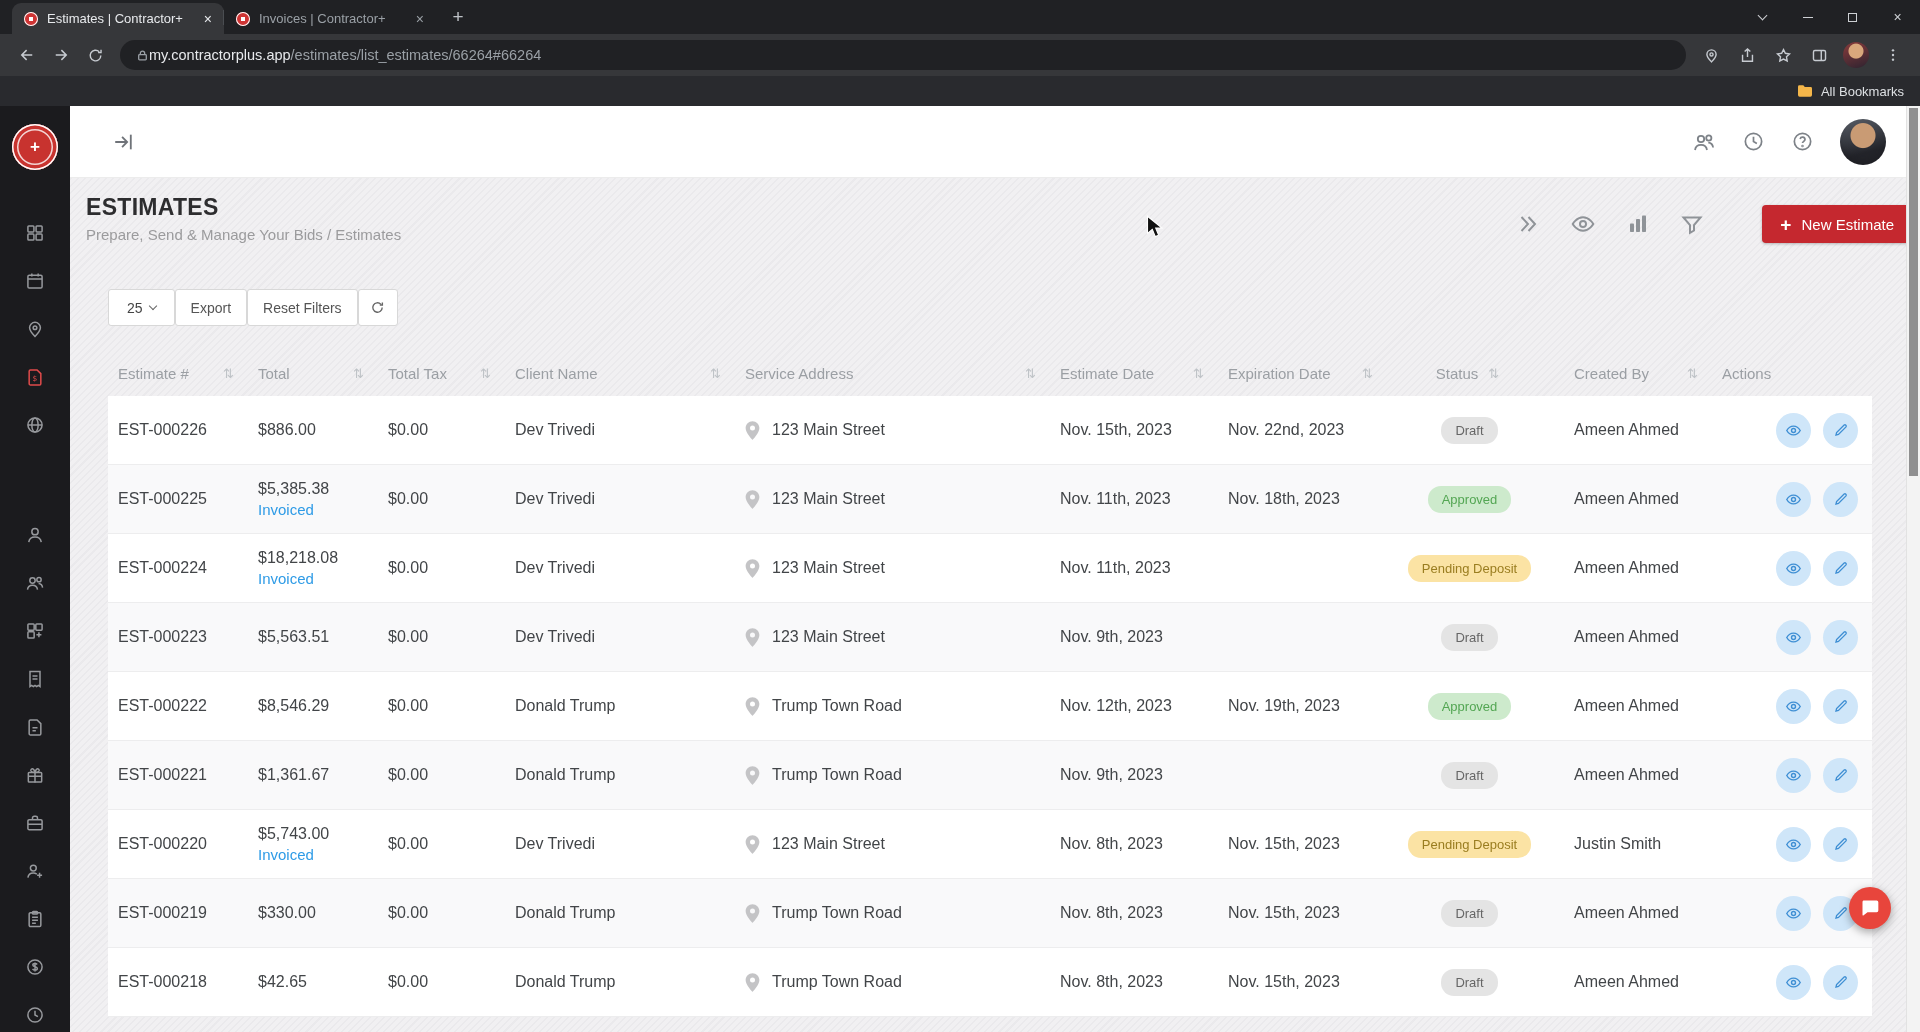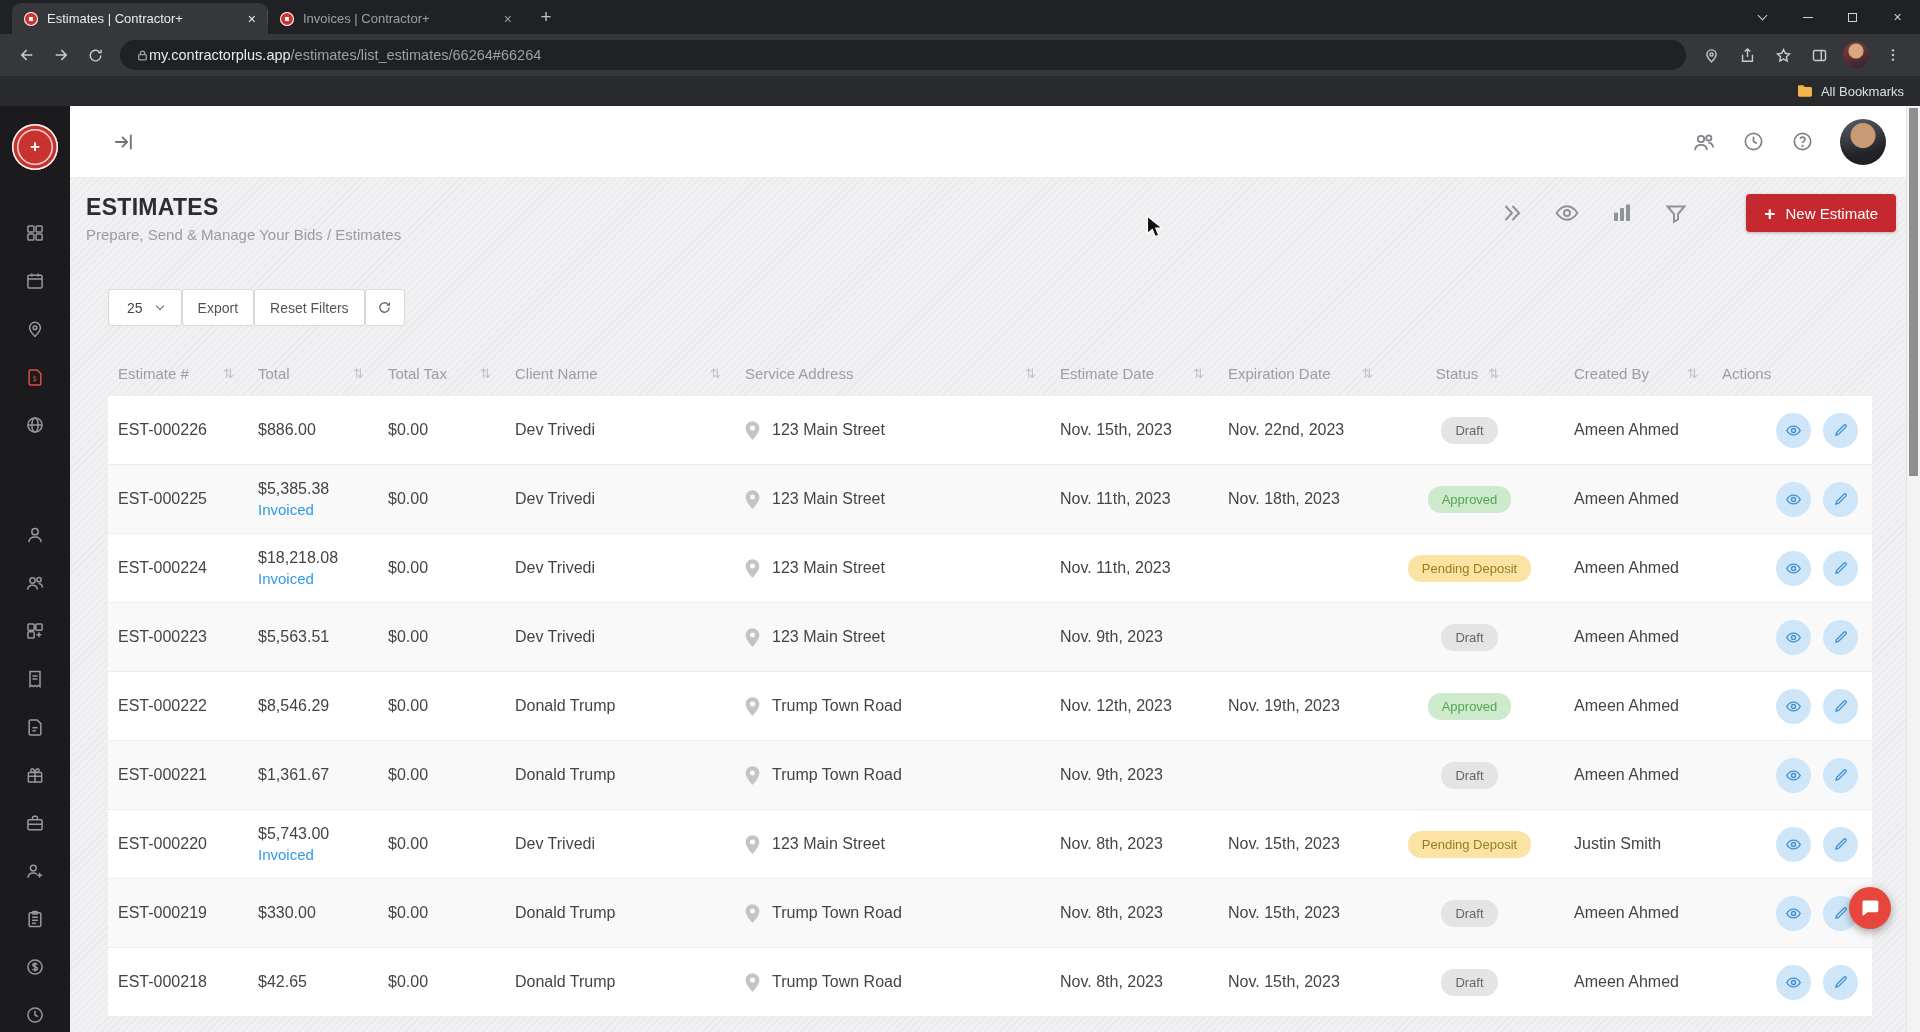--- a/index.html
+++ b/index.html
@@ -2,21 +2,21 @@
 <html style="--accent: #c5282f; --link: #2e9be6; --act-bg: #cfe6f9; --act-icon: #3f8fd4; --draft-bg: #e4e4e4; --draft-text: #666666; --approved-bg: #cdeacc; --approved-text: #53a653; --pending-bg: #fbe3a4; --pending-text: #9a7d20;"><head>
 <meta charset="utf-8">
 <style>
   * { box-sizing: border-box; margin: 0; padding: 0; }
   html,body { width:1920px; height:1032px; overflow:hidden; }
   body { font-family:"Liberation Sans", sans-serif; background:#fff; position:relative; }
   svg { display:block; }
 
   
   .tabstrip { height:34px; background:#202124; display:flex; align-items:flex-end; padding-left:12px; position:relative; }
-  .tab { width:256px; height:31px; display:flex; align-items:center; gap:9px; padding:0 10px 0 12px;
+  .tab { width:212px; height:31px; display:flex; align-items:center; gap:9px; padding:0 10px 0 12px;
          border-radius:9px 9px 0 0; font-size:13px; color:#9aa0a6; position:relative; cursor:pointer; }
   .tab.active { background:#36373a; color:#e8eaed; }
   .tab + .tab::before { content:""; position:absolute; left:-1px; top:7px; bottom:9px; width:1px; background:#4a4d51; }
   .tab-title { white-space:nowrap; overflow:hidden; text-overflow:ellipsis; flex:1; }
   .favicon { width:14px; height:14px; border-radius:50%; flex-shrink:0;
              background:radial-gradient(circle, #fff 0 2.5px, #cf3434 2.5px); box-shadow:inset 0 0 0 1px #fff; }
   .tab-close { color:inherit; font-size:14px; line-height:1; padding:2px; border-radius:50%; }
   .newtab-btn { width:28px; height:28px; margin:0 0 3px 8px; color:#bdc1c6; font-size:19px;
                 display:flex; align-items:center; justify-content:center; border-radius:50%; }
   .tabstrip-right { position:absolute; right:0; top:0; height:34px; display:flex; align-items:stretch; color:#cdd0d4; }
@@ -54,33 +54,33 @@
   .collapse-btn { color:#6f7379; }
   .topbar-right { margin-left:auto; display:flex; align-items:center; gap:26px; color:#7d8288; }
   .user-avatar { width:46px; height:46px; border-radius:50%;
                  background:radial-gradient(circle at 50% 36%, #c99b74 0 12px, transparent 13px), linear-gradient(165deg,#585d66 0%, #23242a 70%);
                  box-shadow:inset 0 -8px 10px -6px #1d1d22; }
 
   .content { flex:1; position:relative; overflow:hidden;
              background-color:#f1f0f2;
              background-image:repeating-linear-gradient(135deg, rgba(110,110,125,0.05) 0 1.5px, transparent 1.5px 5px); }
 
-  .page-head { display:flex; align-items:flex-start; padding:16px 24px 0 16px; }
+  .page-head { display:flex; align-items:flex-end; padding:16px 8px 0 16px; }
   .page-title { font-size:23px; font-weight:bold; color:#2d2d2f; letter-spacing:.3px; }
   .page-sub { font-size:15px; color:#9b9b9d; margin-top:5px; }
   .head-tools { margin-left:auto; display:flex; align-items:center; gap:30px; color:#8f9398; }
   .tool-icon { cursor:pointer; }
   .btn-new { background:var(--accent,#c5282f); color:#fff; height:38px; padding:0 18px; border:none; border-radius:4px;
              display:flex; align-items:center; gap:10px; font-size:15px; margin-left:28px; cursor:pointer;
              box-shadow:0 1px 3px rgba(0,0,0,.25); font-family:inherit; }
   .btn-new .plus { font-size:19px; font-weight:bold; line-height:1; }
 
   .controls { display:flex; align-items:center; margin:46px 48px 0 38px; }
   .pagesize { height:37px; min-width:52px; background:#fff; border:1px solid #d8d8d8; border-radius:3px;
-              display:flex; align-items:center; justify-content:center; gap:14px; font-size:14px; color:#444;
+              display:flex; align-items:center; justify-content:center; gap:7px; font-size:14px; color:#444;
               padding:0 18px; cursor:pointer; }
   .pagesize .dd-chev { width:6px; height:6px; border-right:1.5px solid #666; border-bottom:1.5px solid #666; transform:rotate(45deg); margin-top:-3px; }
   .btn-light { height:37px; background:#fff; border:1px solid #d8d8d8; border-radius:3px; display:flex; align-items:center;
                justify-content:center; font-size:14px; color:#555; padding:0 15px; cursor:pointer; font-family:inherit; }
   .btn-refresh { width:40px; padding:0; color:#666; }
   .search-wrap { margin-left:auto; position:relative; width:497px; height:44px; }
   .search-input { width:100%; height:100%; border:1px solid #e2e2e2; border-radius:4px; padding:0 48px 0 16px;
                   font-size:15px; color:#333; background:#fff; outline:none; font-family:inherit; }
   .search-input::placeholder { color:#a9a9ab; }
   .search-icon { position:absolute; right:14px; top:50%; transform:translateY(-50%); color:#85898e; }

